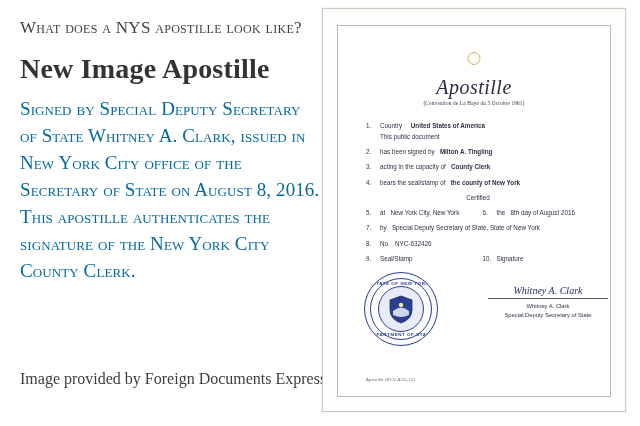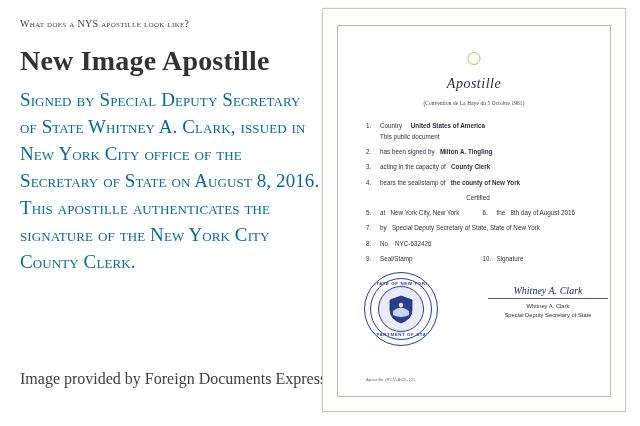--- a/index.html
+++ b/index.html
@@ -25,21 +25,21 @@
   .left-col {
     position: absolute;
     left: 20px;
     top: 18px;
     width: 300px;
     color: #3a3a3a;
   }
   .kicker {
     font-family: "Liberation Serif", serif;
     font-variant: small-caps;
-    font-size: 10px;
+    font-size: 17px;
     letter-spacing: 0.3px;
     color: #3f3f3f;
     margin-bottom: 16px;
     line-height: 1.2;
   }
   .headline {
     font-family: "Liberation Serif", serif;
     font-weight: bold;
     font-size: 28px;
     line-height: 1.05;
@@ -99,21 +99,21 @@
     background: #fdfcf4;
   }
   .cert-title {
     position: absolute;
     left: 0;
     right: 0;
     top: 50px;
     text-align: center;
     font-family: "Liberation Serif", serif;
     font-style: italic;
-    font-size: 14px;
+    font-size: 20px;
     color: #2b2b45;
     letter-spacing: 0.5px;
   }
   .cert-subtitle {
     position: absolute;
     left: 0;
     right: 0;
     top: 74px;
     text-align: center;
     font-family: "Liberation Serif", serif;

